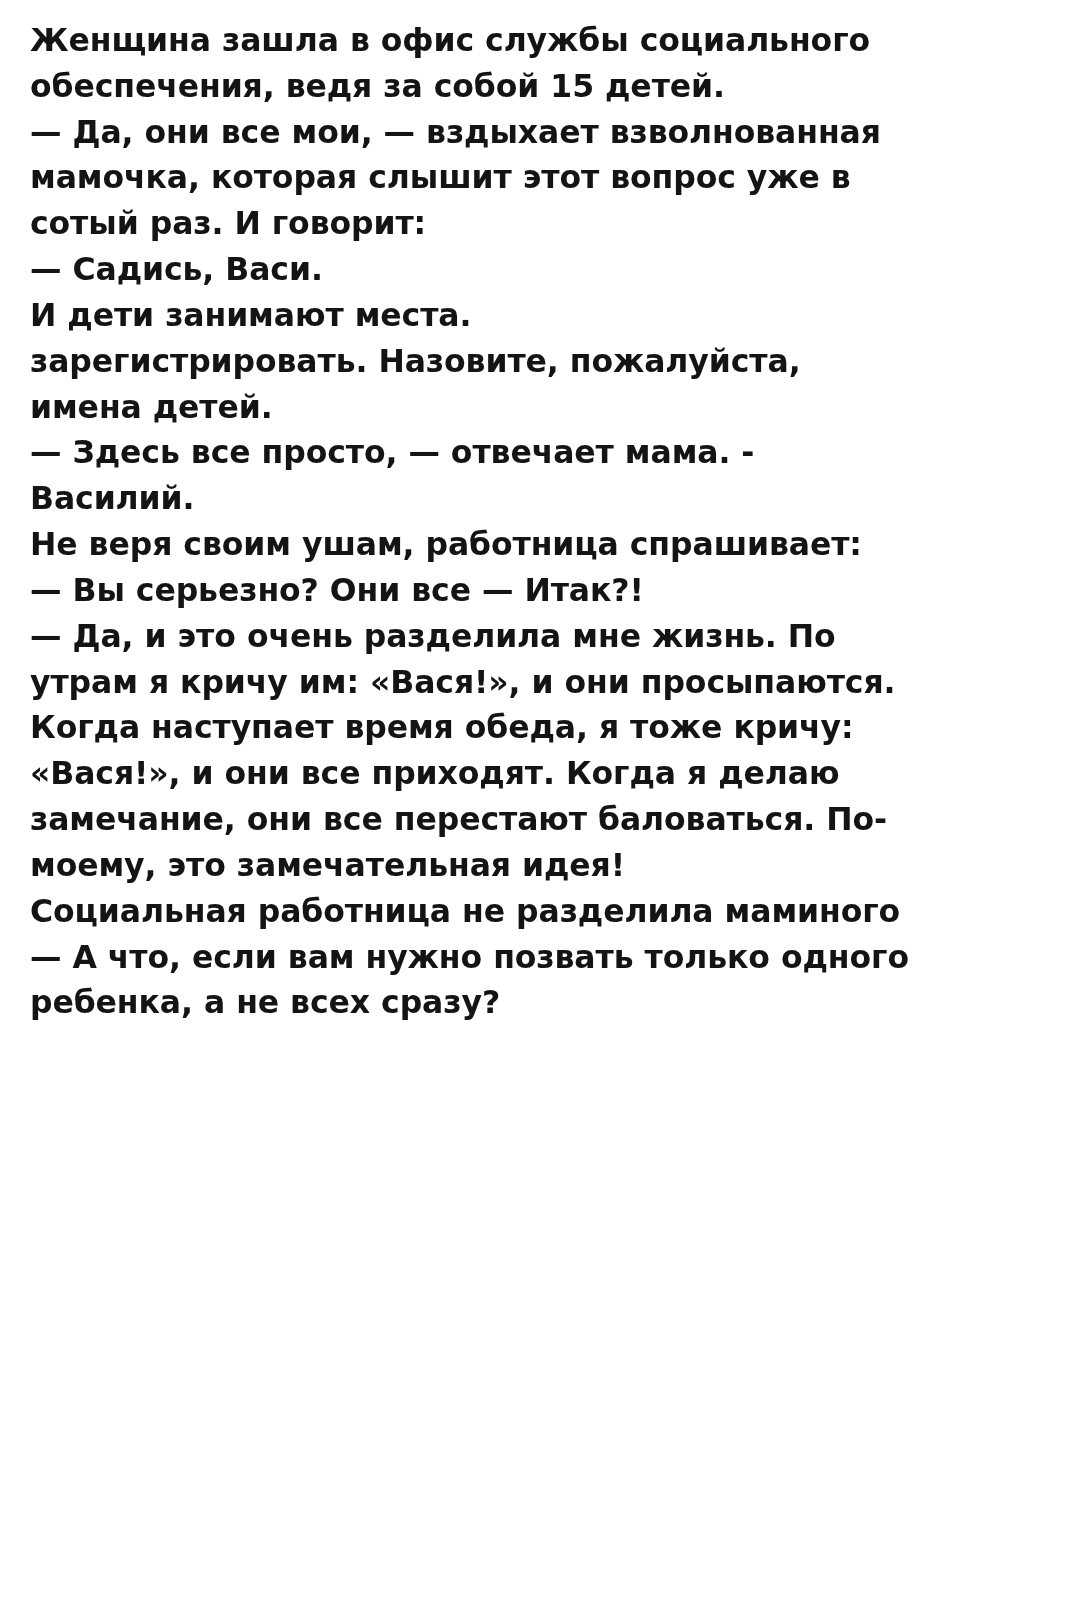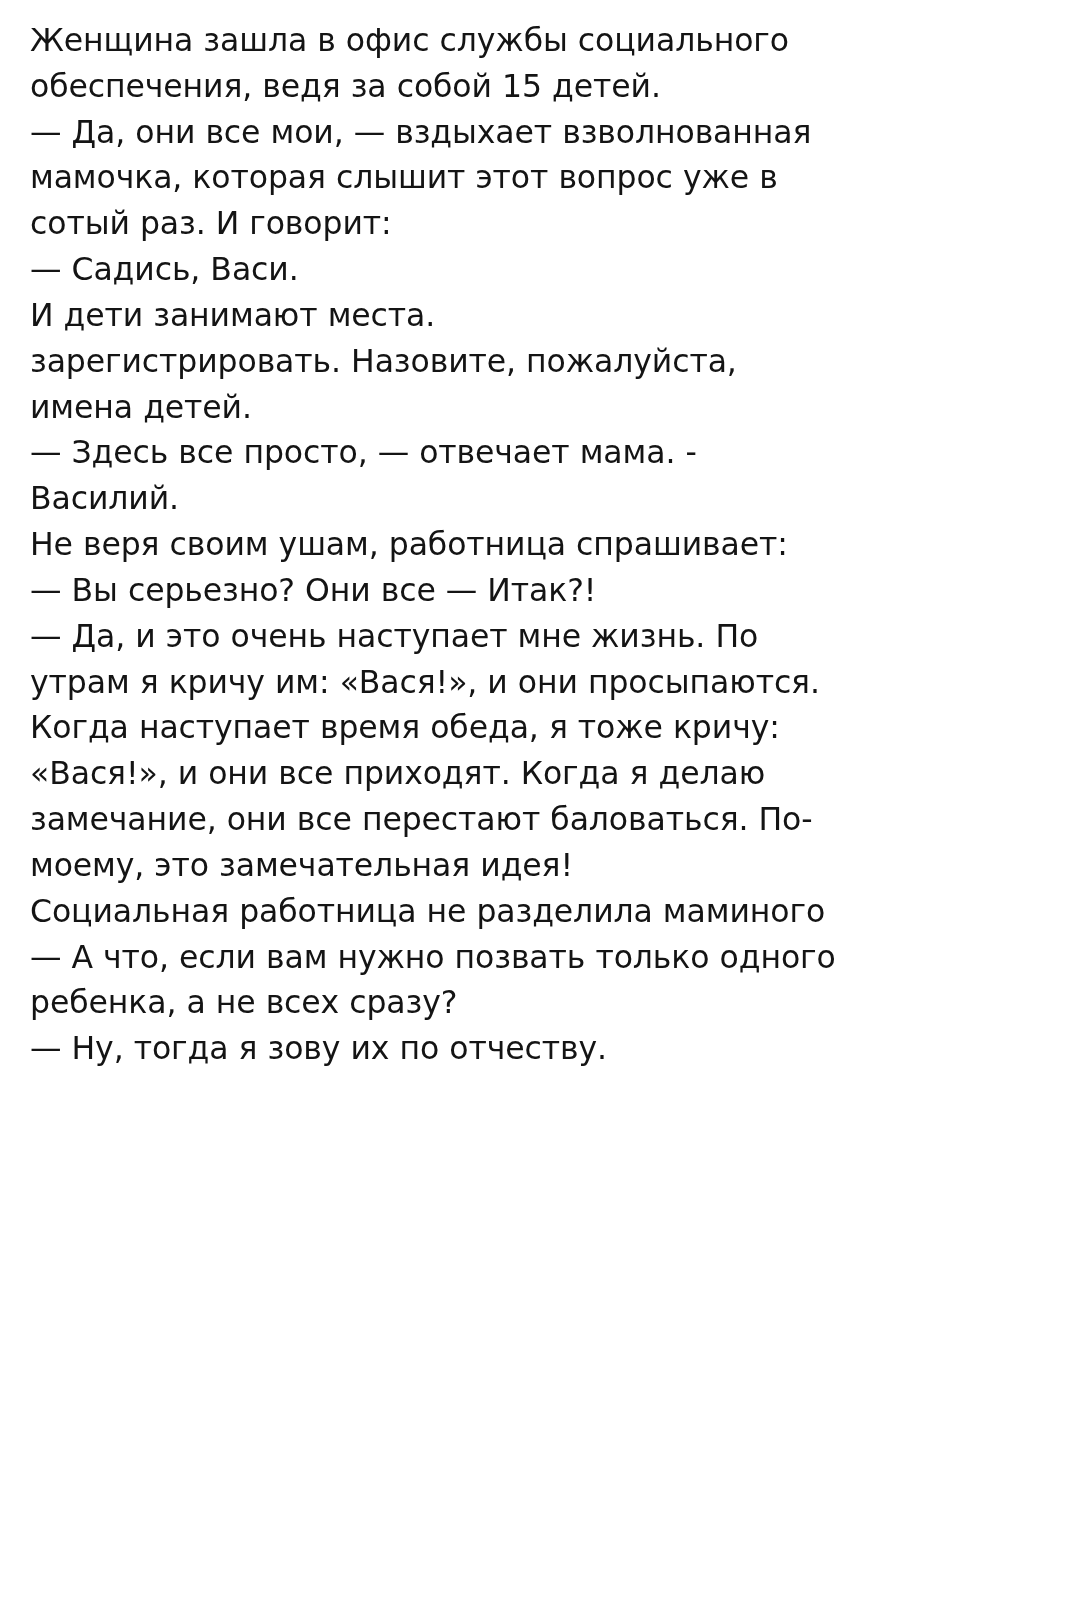--- a/index.html
+++ b/index.html
@@ -19,21 +19,21 @@
     min-height: 1597px;
     box-sizing: border-box;
     padding: 18px 30px 10px 30px;
     background: #ffffff;
   }
   .joke-text {
     font-size: 31.5px;
     line-height: 1.455;
     letter-spacing: -0.1px;
     color: #141414;
-    font-weight: 400;
+    font-weight: 700;
     word-spacing: 0.2px;
   }
   .joke-line {
     display: block;
     white-space: normal;
   }
 </style>
 </head>
 <body>
 
@@ -45,24 +45,23 @@
     <span class="joke-line">мамочка, которая слышит этот вопрос уже в</span>
     <span class="joke-line">сотый раз. И говорит:</span>
     <span class="joke-line">— Садись, Васи.</span>
     <span class="joke-line">И дети занимают места.</span>
     <span class="joke-line">зарегистрировать. Назовите, пожалуйста,</span>
     <span class="joke-line">имена детей.</span>
     <span class="joke-line">— Здесь все просто, — отвечает мама. -</span>
     <span class="joke-line">Василий.</span>
     <span class="joke-line">Не веря своим ушам, работница спрашивает:</span>
     <span class="joke-line">— Вы серьезно? Они все — Итак?!</span>
-    <span class="joke-line">— Да, и это очень наступает мне жизнь. По</span>
+    <span class="joke-line">— Да, и это очень разделила мне жизнь. По</span>
     <span class="joke-line">утрам я кричу им: «Вася!», и они просыпаются.</span>
     <span class="joke-line">Когда наступает время обеда, я тоже кричу:</span>
     <span class="joke-line">«Вася!», и они все приходят. Когда я делаю</span>
     <span class="joke-line">замечание, они все перестают баловаться. По-</span>
     <span class="joke-line">моему, это замечательная идея!</span>
     <span class="joke-line">Социальная работница не разделила маминого</span>
     <span class="joke-line">— А что, если вам нужно позвать только одного</span>
     <span class="joke-line">ребенка, а не всех сразу?</span>
-    <span class="joke-line">— Ну, тогда я зову их по отчеству.</span>
   </div>
 </div>
 
 </body></html>

